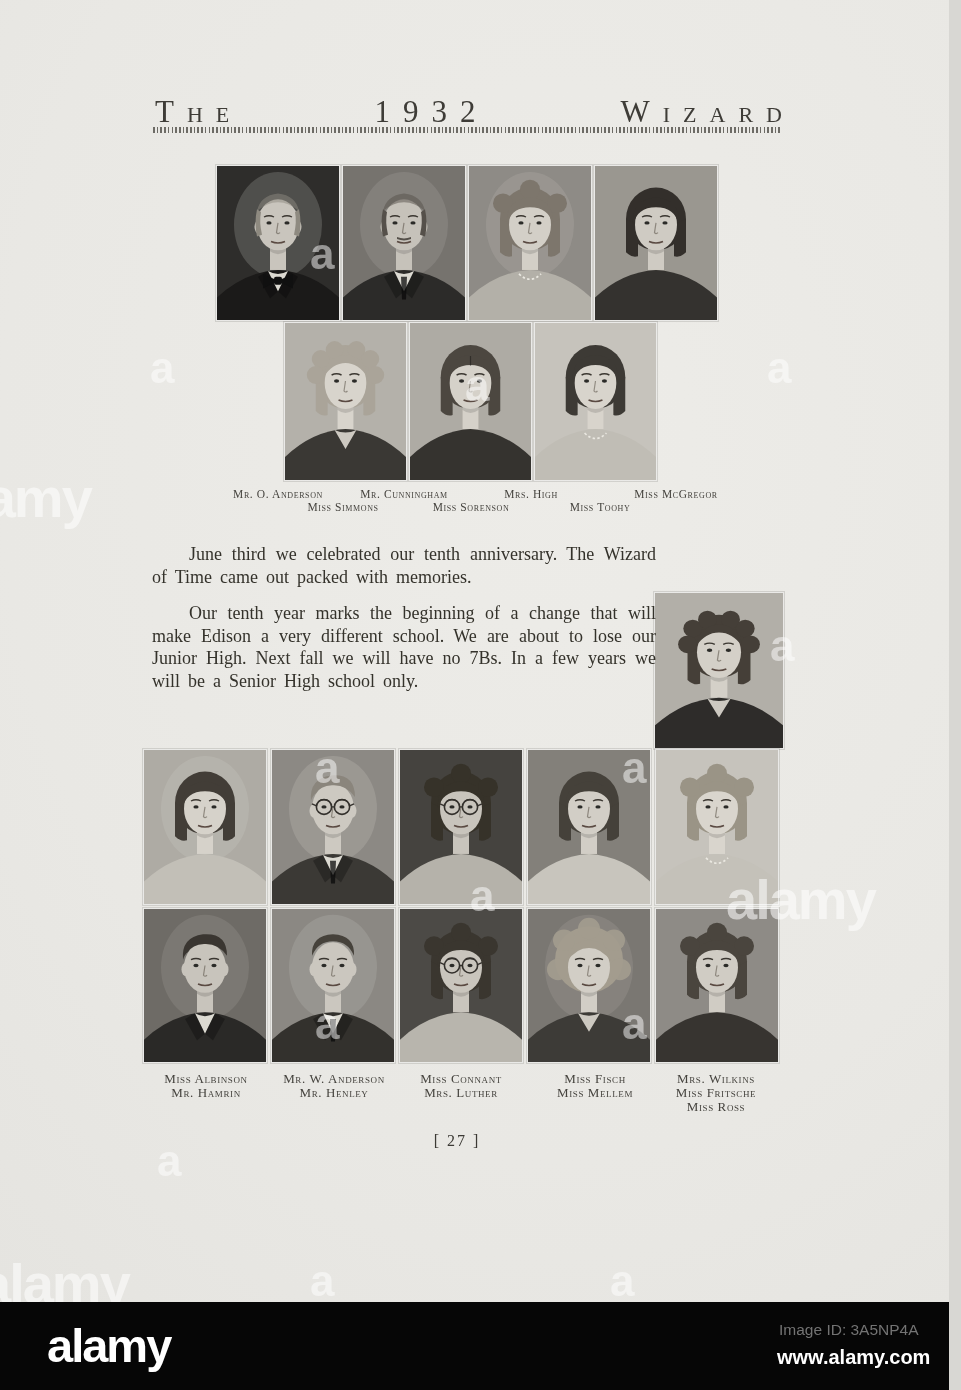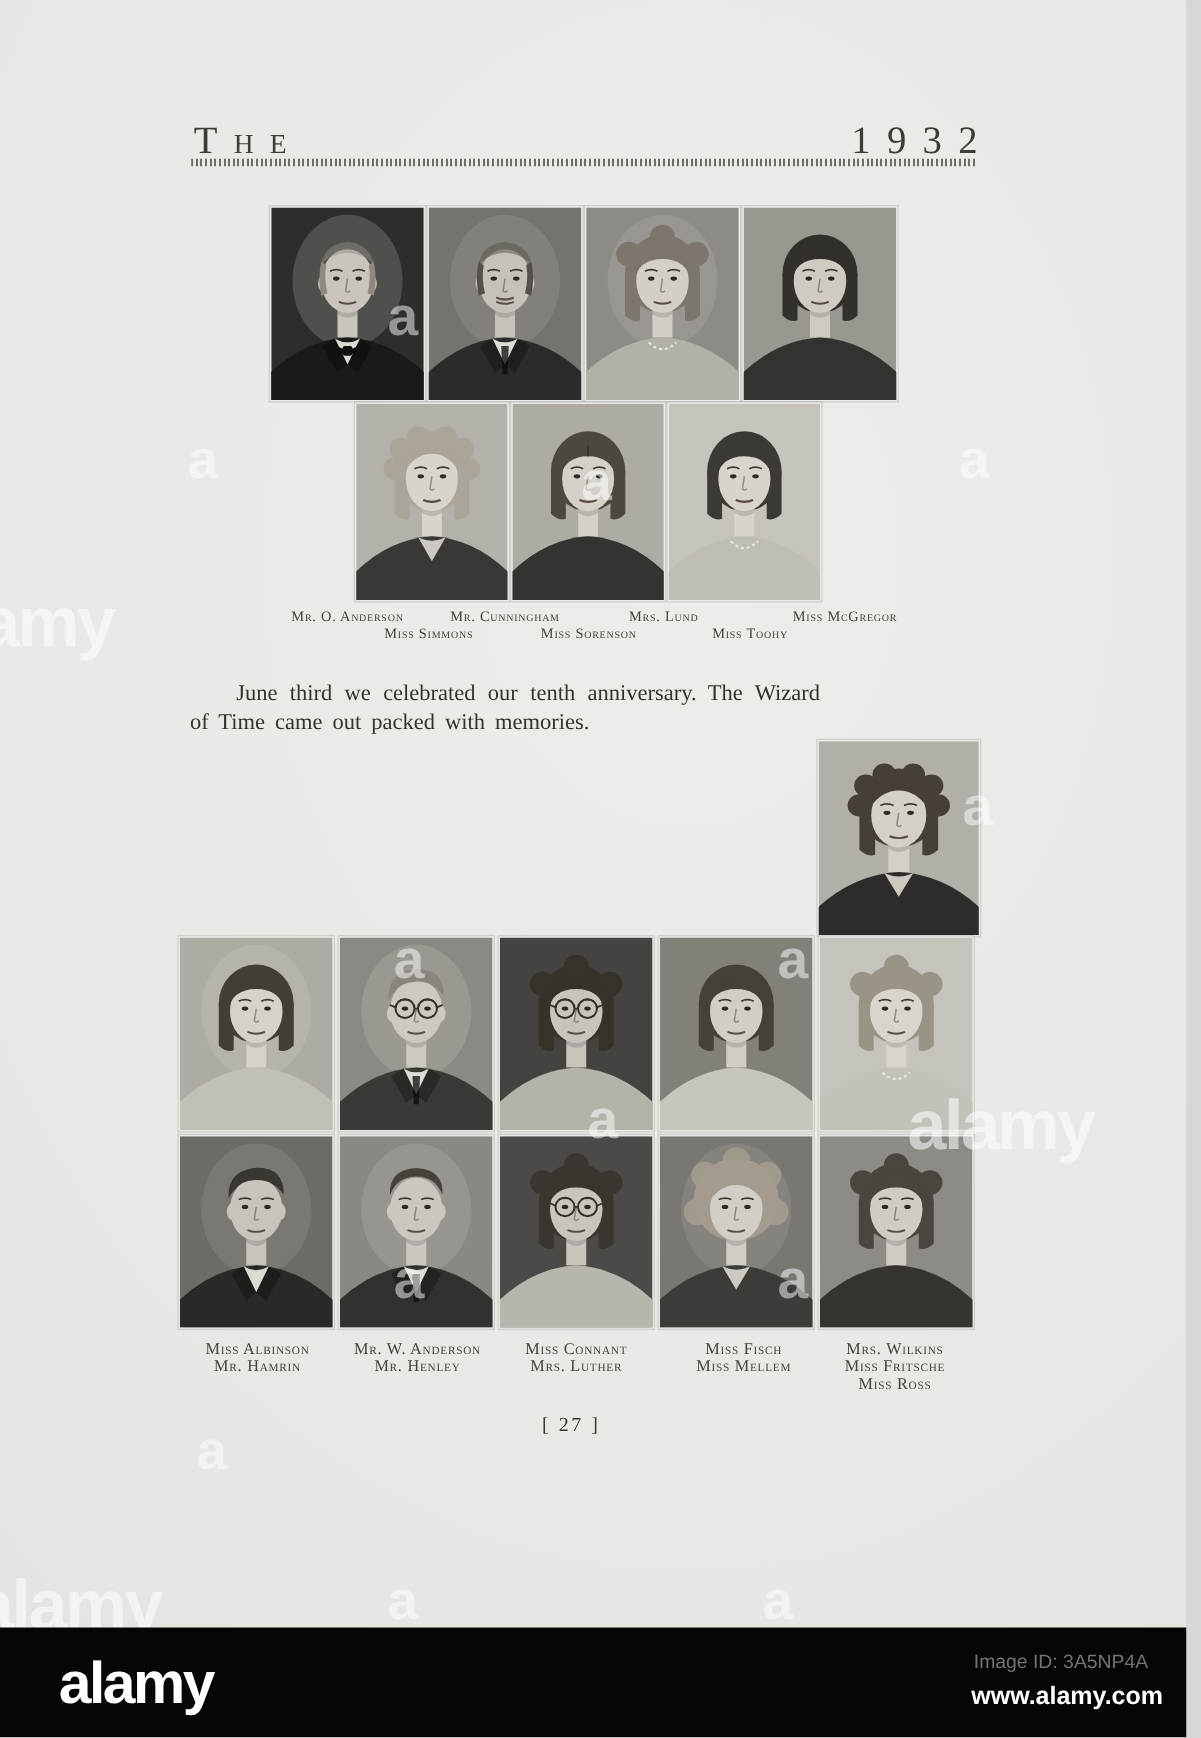--- a/index.html
+++ b/index.html
@@ -79,20 +79,21 @@
   .alamy-url{position:absolute;left:777px;top:44px;font-size:20px;font-weight:bold;color:#ffffff;white-space:nowrap;}
 </style>
 </head>
 <body>
 
 <div class="scan">
 
   <div class="header">
     <span>The</span>
     <span>1932</span>
+    <span>Wizard</span>
   </div>
   <div class="rule"></div>
 
   <div class="photo tr1 c1">
       <svg xmlns="http://www.w3.org/2000/svg" viewBox="0 0 122 157" width="100%" height="100%" preserveAspectRatio="none">
         <rect width="122" height="157" fill="#2e2d2b"></rect>
         <ellipse cx="61" cy="60" rx="44" ry="54" fill="#6c6b67" opacity="0.55"></ellipse>
         <rect x="53" y="78" width="16" height="28" fill="#c9c5bd"></rect>
         <path d="M53,78 L69,78 L69,87 Q61,93 53,87 Z" fill="rgba(0,0,0,0.13)"></path>
         <path d="M-2,157 L-2,136 Q26,108 61,106 Q96,108 124,136 L124,157 Z" fill="#1b1a19"></path>
@@ -248,28 +249,29 @@
         <path d="M65,52 Q70,49.5 75,52" stroke="#3a3630" stroke-width="1.4" fill="none"></path>
         <ellipse cx="52" cy="58" rx="2.6" ry="1.7" fill="#2b2b28"></ellipse>
         <ellipse cx="70" cy="58" rx="2.6" ry="1.7" fill="#2b2b28"></ellipse>
         <path d="M61,58 L59.5,68 Q61,70 63,68" stroke="rgba(60,50,40,0.45)" stroke-width="1.2" fill="none"></path>
         <path d="M54,77 Q61,80 68,77" stroke="#5a4a42" stroke-width="1.6" fill="none"></path>
       </svg>
     </div>
 
   <span class="tc r1 p1">Mr. O. Anderson</span>
   <span class="tc r1 p2">Mr. Cunningham</span>
-  <span class="tc r1 p3">Mrs. Lund</span>
+  <span class="tc r1 p3">Mrs. High</span>
   <span class="tc r1 p4">Miss McGregor</span>
   <span class="tc r2 q1">Miss Simmons</span>
   <span class="tc r2 q2">Miss Sorenson</span>
   <span class="tc r2 q3">Miss Toohy</span>
 
   <div class="bodytext">
     <p>June third we celebrated our tenth anniversary. The Wizard of Time came out packed with memories.</p>
+    <p>Our tenth year marks the beginning of a change that will make Edison a very different school. We are about to lose our Junior High. Next fall we will have no 7Bs. In a few years we will be a Senior High school only.</p>
   </div>
 
   <div class="photo single">
       <svg xmlns="http://www.w3.org/2000/svg" viewBox="0 0 122 157" width="100%" height="100%" preserveAspectRatio="none">
         <rect width="122" height="157" fill="#b2afa8"></rect>
         <ellipse cx="61" cy="54" rx="30" ry="32" fill="#453f38"></ellipse>
         <path d="M31,54 L31,88 Q37,94 43,92 L43,60 Z" fill="#453f38"></path>
         <path d="M91,54 L91,88 Q85,94 79,92 L79,60 Z" fill="#453f38"></path>
         <circle cx="36" cy="36" r="9" fill="#453f38"></circle>
         <circle cx="50" cy="27" r="9" fill="#453f38"></circle>

